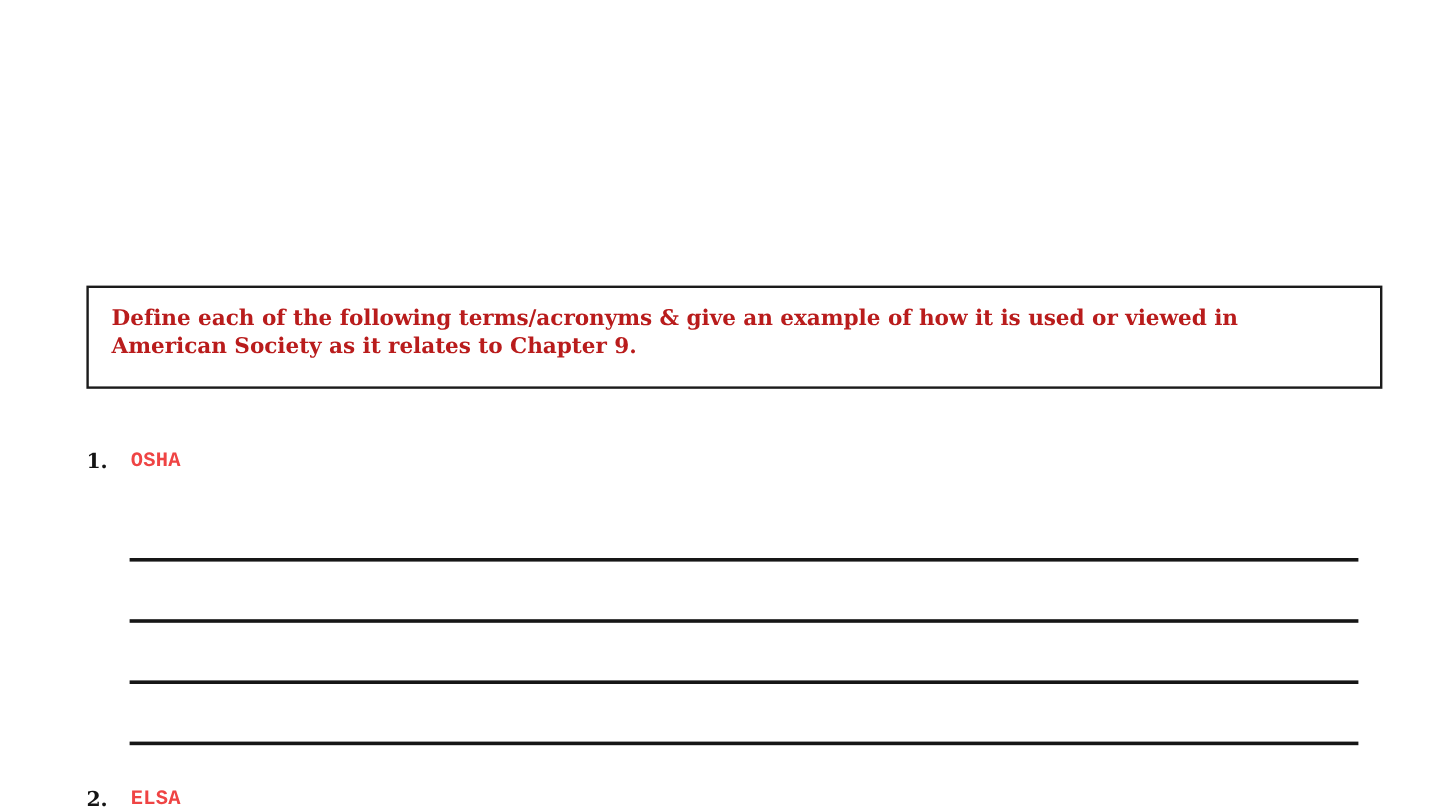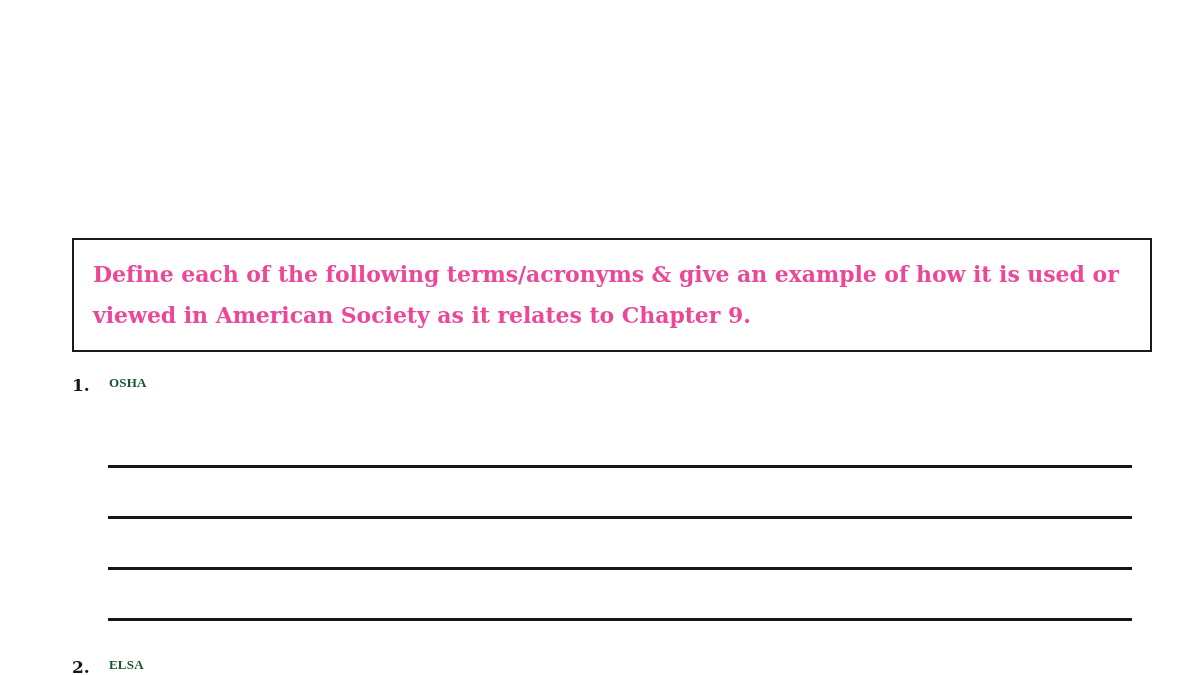--- a/index.html
+++ b/index.html
@@ -90,24 +90,24 @@
     position: absolute;
     left: 72px;
     top: 238px;
     width: 1080px;
     min-height: 86px;
     border: 2px solid #1b1b1b;
     background: #ffffff;
     padding: 14px 18px 14px 19px;
   }
   .instruction-text {
-    font-size: 22px;
-    line-height: 41px;
-    font-weight: bold;
-    color: #ec4899;
+    font-size: 18px;
+    line-height: 23px;
+    font-weight: bold;
+    color: #b91c1c;
     font-family: "DejaVu Serif", "Liberation Serif", serif;
     letter-spacing: -0.05px;
   }
 
   
   .questions {
     position: absolute;
     left: 72px;
     top: 366px;
     width: 1080px;
@@ -126,24 +126,24 @@
     top: 9px;
     font-size: 17px;
     font-weight: bold;
     color: #141414;
     font-family: "DejaVu Serif", "Liberation Serif", serif;
   }
   .q-term {
     position: absolute;
     left: 37px;
     top: 9px;
-    font-size: 13px;
-    font-weight: bold;
-    color: #14532d;
-    font-family: Liberation Serif, serif;
+    font-size: 17px;
+    font-weight: bold;
+    color: #ef4444;
+    font-family: Liberation Mono, monospace;
     letter-spacing: 0.2px;
   }
   .answer-lines {
     position: relative;
     margin-left: 36px;
     margin-top: 22px;
   }
   .answer-line {
     position: relative;
     height: 51px;

